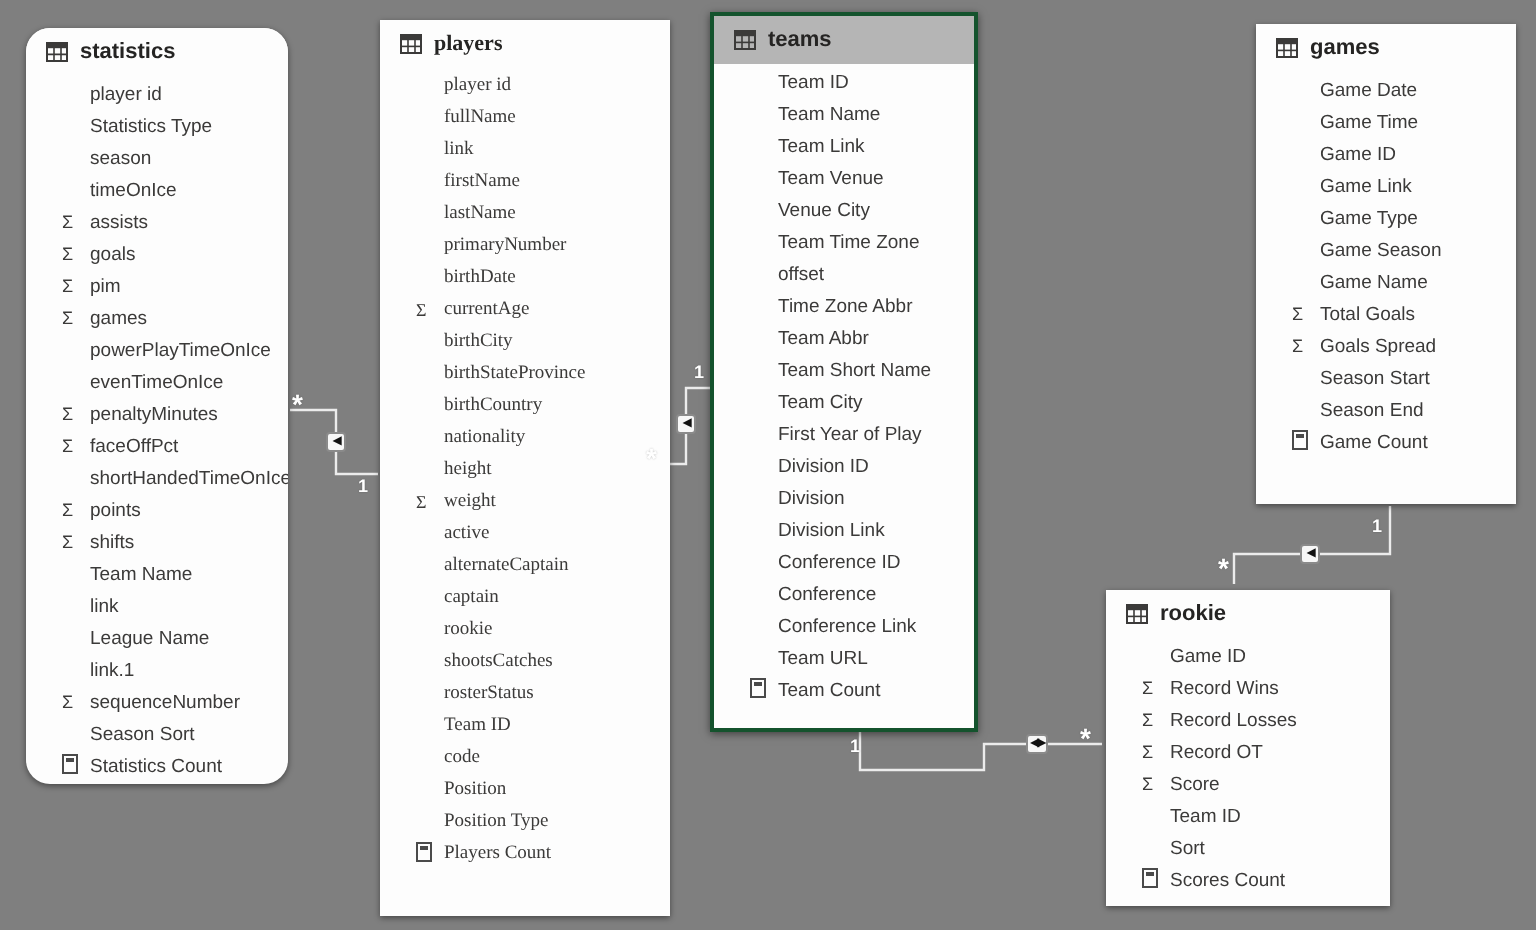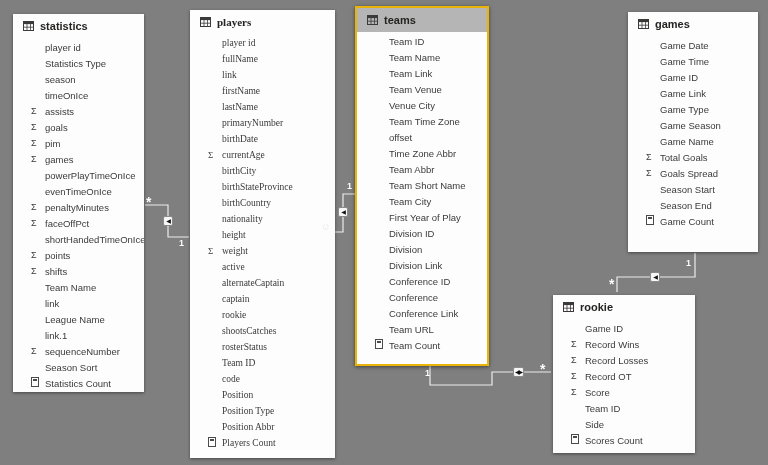--- a/index.html
+++ b/index.html
@@ -7,21 +7,21 @@
     position:relative;width:768px;height:465px;overflow:hidden;
     background:#7f7f7f;
     font-family:"Liberation Sans","DejaVu Sans",sans-serif;
   }
   .table-card{
     position:absolute;background:#fdfdfd;
     box-shadow:0 1px 3px rgba(0,0,0,.45);
     overflow:hidden;box-sizing:border-box;
   }
   .table-card.selected{
-    border:2px solid #eab308;
+    border:2px solid #14532d;
     box-shadow:0 1px 4px rgba(0,0,0,.5);
   }
   .card-header{
     display:flex;align-items:center;height:24px;padding-left:10px;gap:6px;
     background:#fdfdfd;
   }
   .table-card.selected .card-header{background:#b5b5b5;}
   .card-title{font-size:11px;font-weight:bold;color:#252423;}
   .table-icon{flex:none;display:inline-flex;}
   .rows{padding-top:1px;}
@@ -54,21 +54,21 @@
 
 <div id="canvas">
 
   <svg id="rel-overlay" width="768" height="465" viewBox="0 0 768 465">
     <path fill="none" stroke="#ececec" stroke-width="1.2" d="M 145 205 H 168 V 237 H 189"></path>
     <path fill="none" stroke="#ececec" stroke-width="1.2" d="M 323 232 H 343 V 194 H 355"></path>
     <path fill="none" stroke="#ececec" stroke-width="1.2" d="M 430 366 V 385 H 492 V 372 H 551"></path>
     <path fill="none" stroke="#ececec" stroke-width="1.2" d="M 695 253 V 277 H 617 V 292"></path>
   </svg>
 
-  <section class="table-card" style="left:13px;top:14px;width:131px;height:378px;">
+  <section class="table-card" style="left:13px;top:14px;width:131px;height:378px;border-radius:12px;">
       <div class="card-header">
         <span class="table-icon">
           <svg width="11" height="10" viewBox="0 0 11 10">
             <rect x="0.5" y="0.5" width="10" height="9" fill="none" stroke="#3b3a39"></rect>
             <rect x="0.5" y="0.5" width="10" height="2.6" fill="#3b3a39"></rect>
             <line x1="4" y1="3" x2="4" y2="9.5" stroke="#3b3a39" stroke-width="0.8"></line>
             <line x1="7.5" y1="3" x2="7.5" y2="9.5" stroke="#3b3a39" stroke-width="0.8"></line>
             <line x1="0.5" y1="6.2" x2="10.5" y2="6.2" stroke="#3b3a39" stroke-width="0.8"></line>
           </svg>
         </span>
@@ -270,24 +270,20 @@
         </div>
         <div class="field-row">
           <span class="field-icon"></span>
           <span class="field-label">Position</span>
         </div>
         <div class="field-row">
           <span class="field-icon"></span>
           <span class="field-label">Position Type</span>
         </div>
         <div class="field-row">
-          <span class="field-icon"></span>
-          <span class="field-label">Position Abbr</span>
-        </div>
-        <div class="field-row">
           <span class="field-icon"><span class="measure-glyph"></span></span>
           <span class="field-label">Players Count</span>
         </div>
       </div>
     </section>
 
   <section class="table-card selected" style="left:355px;top:6px;width:134px;height:360px;">
       <div class="card-header">
         <span class="table-icon">
           <svg width="11" height="10" viewBox="0 0 11 10">
@@ -482,21 +478,21 @@
         <div class="field-row">
           <span class="field-icon">Σ</span>
           <span class="field-label">Score</span>
         </div>
         <div class="field-row">
           <span class="field-icon"></span>
           <span class="field-label">Team ID</span>
         </div>
         <div class="field-row">
           <span class="field-icon"></span>
-          <span class="field-label">Side</span>
+          <span class="field-label">Sort</span>
         </div>
         <div class="field-row">
           <span class="field-icon"><span class="measure-glyph"></span></span>
           <span class="field-label">Scores Count</span>
         </div>
       </div>
     </section>
 
   <span class="rel-label rel-many" style="left:146px;top:197px;">*</span>
   <span class="rel-label rel-one" style="left:179px;top:238px;">1</span>

